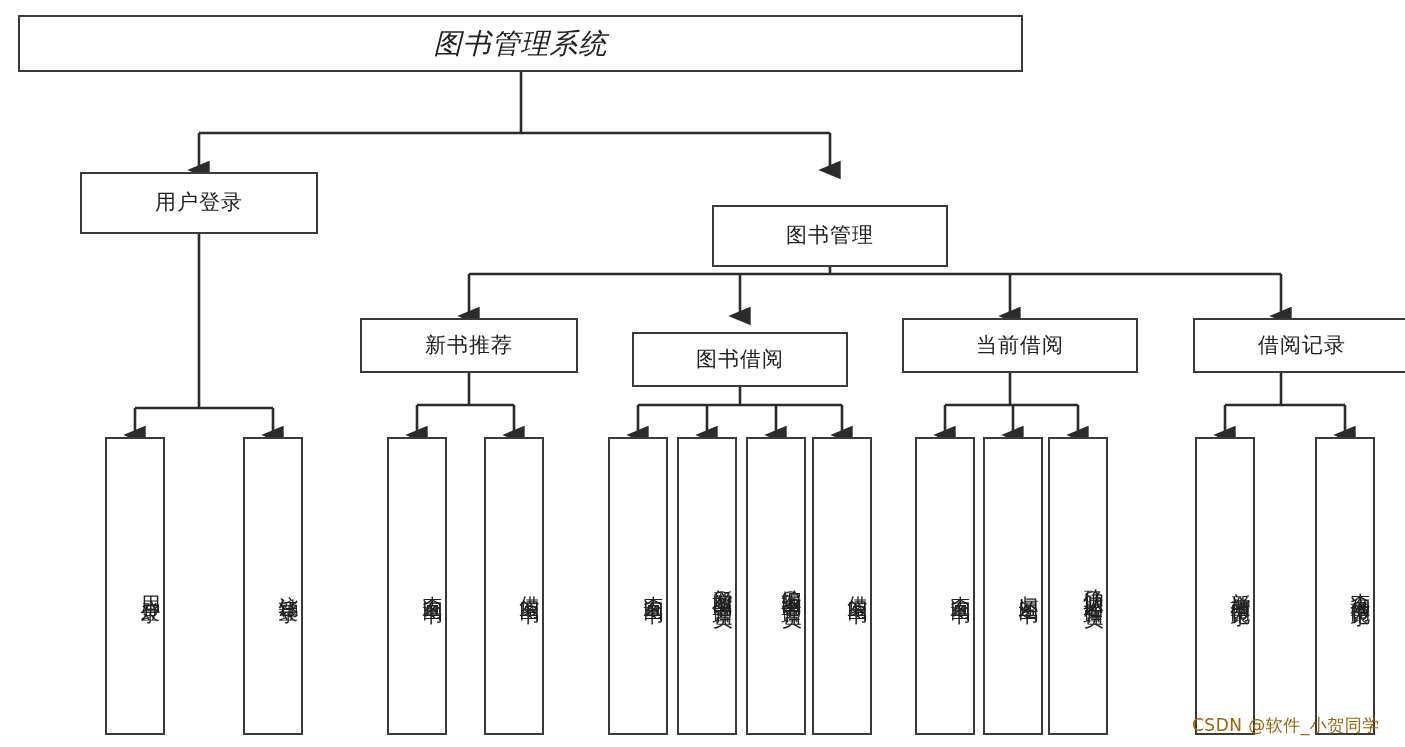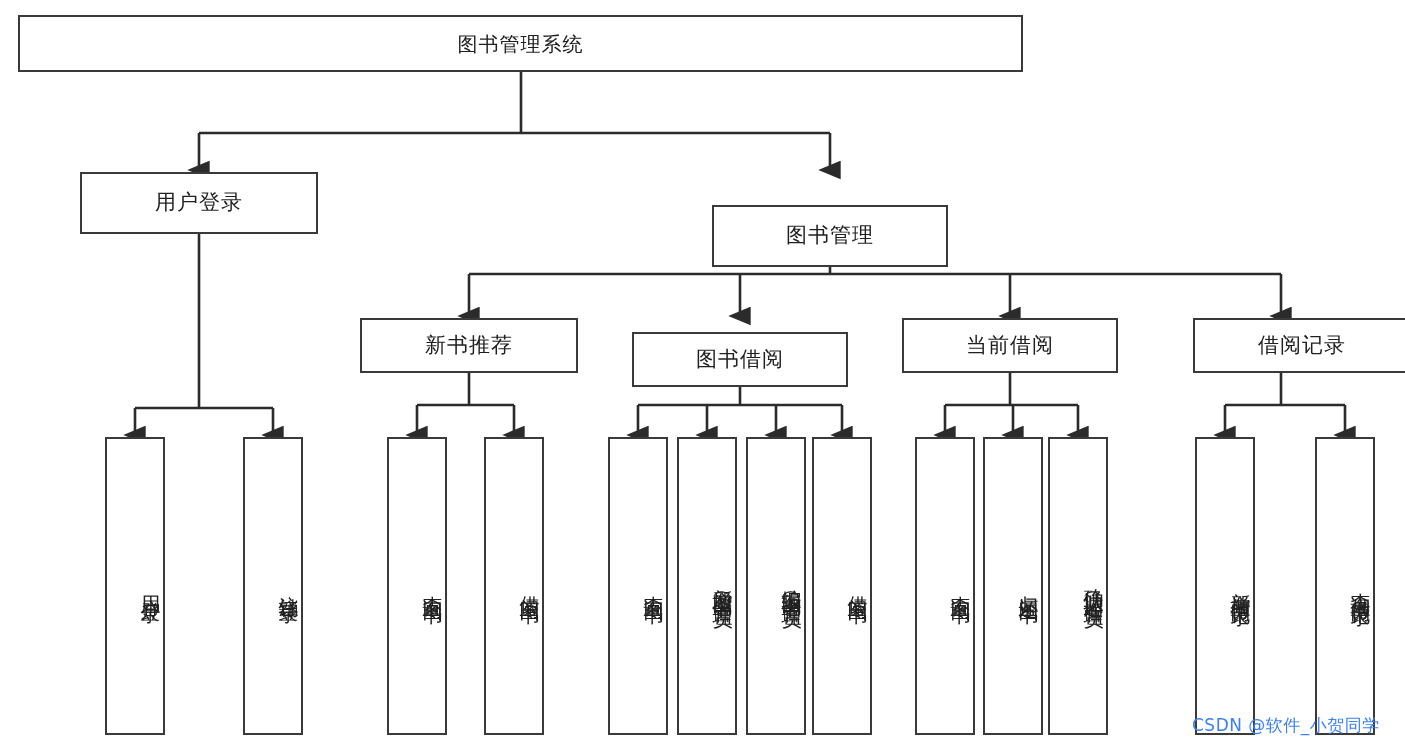--- a/index.html
+++ b/index.html
@@ -46,25 +46,26 @@
     writing-mode: vertical-rl;
     text-orientation: upright;
     font-size: 20px;
     line-height: 1.25;
     letter-spacing: 3px;
     padding: 12px 0;
     align-items: flex-start;
     justify-content: center;
   }
   .node.root {
-    font-size: 20px;
+    font-size: 28px;
+    font-style: italic;
   }
   .watermark {
     position: absolute;
-    color: #3b82f6;
+    color: #a16207;
     font-size: 17px;
     letter-spacing: 0.5px;
     white-space: nowrap;
     user-select: none;
   }
 </style>
 </head>
 <body>
 
 <div id="canvas">
@@ -119,21 +120,21 @@
       </div>
       <div class="node horizontal" style="left: 712px; top: 172px; width: 236px; height: 62px; margin-top: 33px;">
         <span>图书管理</span>
       </div>
       <div class="node horizontal" style="left: 360px; top: 318px; width: 218px; height: 55px; align-items: center;">
         <span>新书推荐</span>
       </div>
       <div class="node horizontal" style="left: 632px; top: 332px; width: 216px; height: 55px;">
         <span>图书借阅</span>
       </div>
-      <div class="node horizontal" style="left: 902px; top: 318px; width: 216px; height: 55px;">
+      <div class="node horizontal" style="left: 902px; top: 318px; width: 236px; height: 55px;">
         <span>当前借阅</span>
       </div>
       <div class="node horizontal" style="left: 1172px; top: 318px; width: 218px; height: 55px; margin-left: 21px;">
         <span>借阅记录</span>
       </div>
       <div class="node vertical" style="left: 105px; top: 437px; width: 60px; height: 298px;">
         <span>用户登录</span>
       </div>
       <div class="node vertical" style="left: 243px; top: 437px; width: 60px; height: 298px;">
         <span>注销登录</span>

